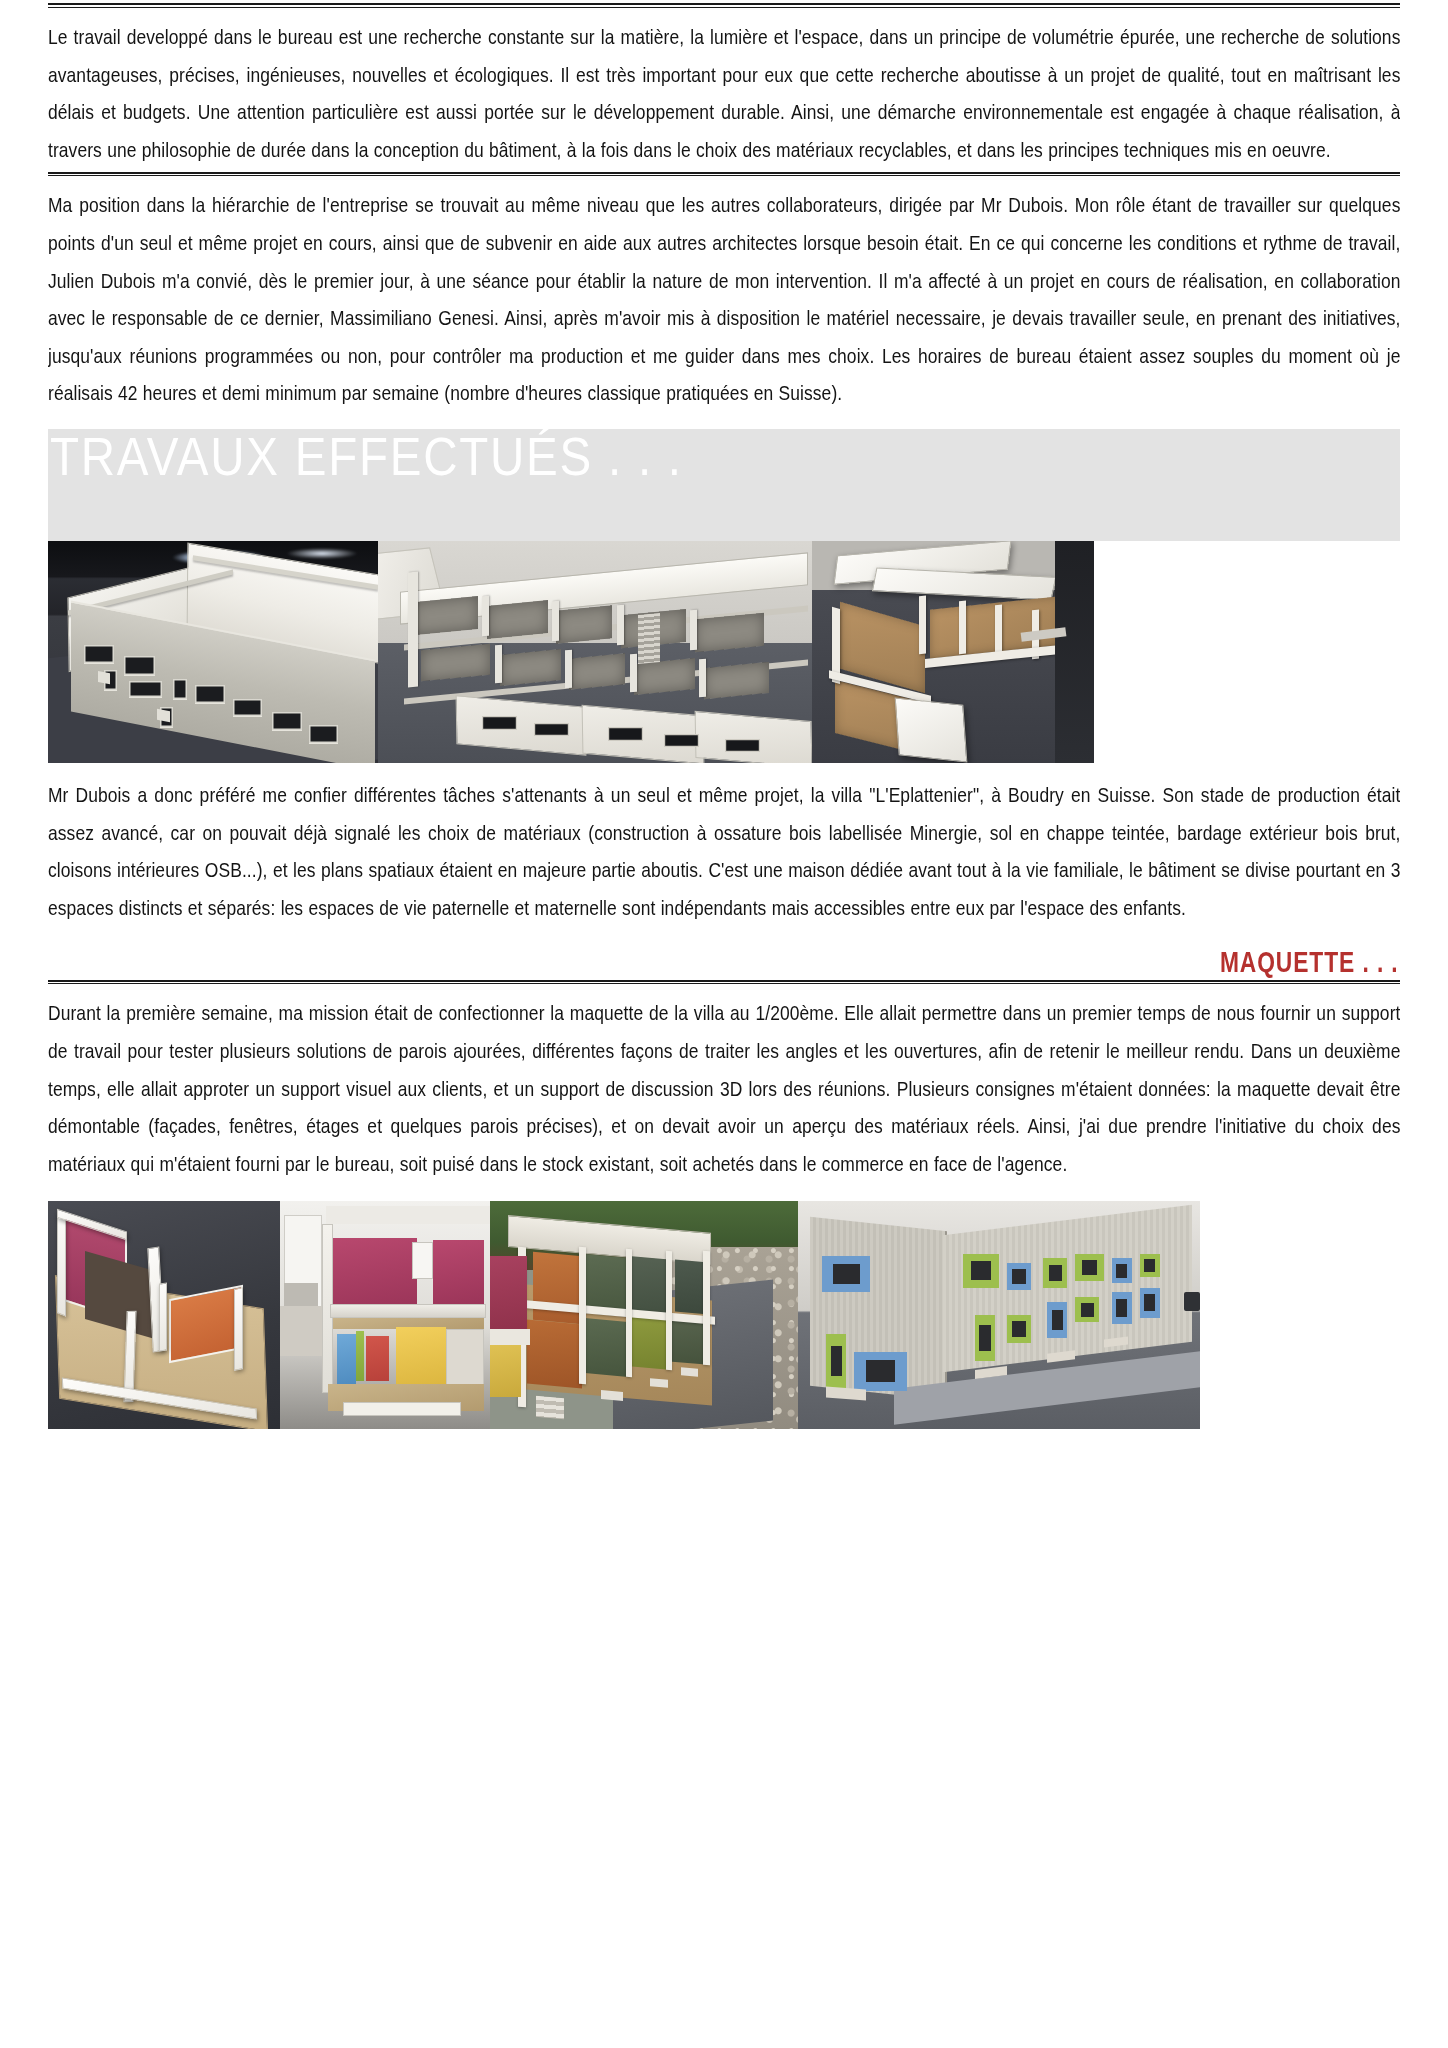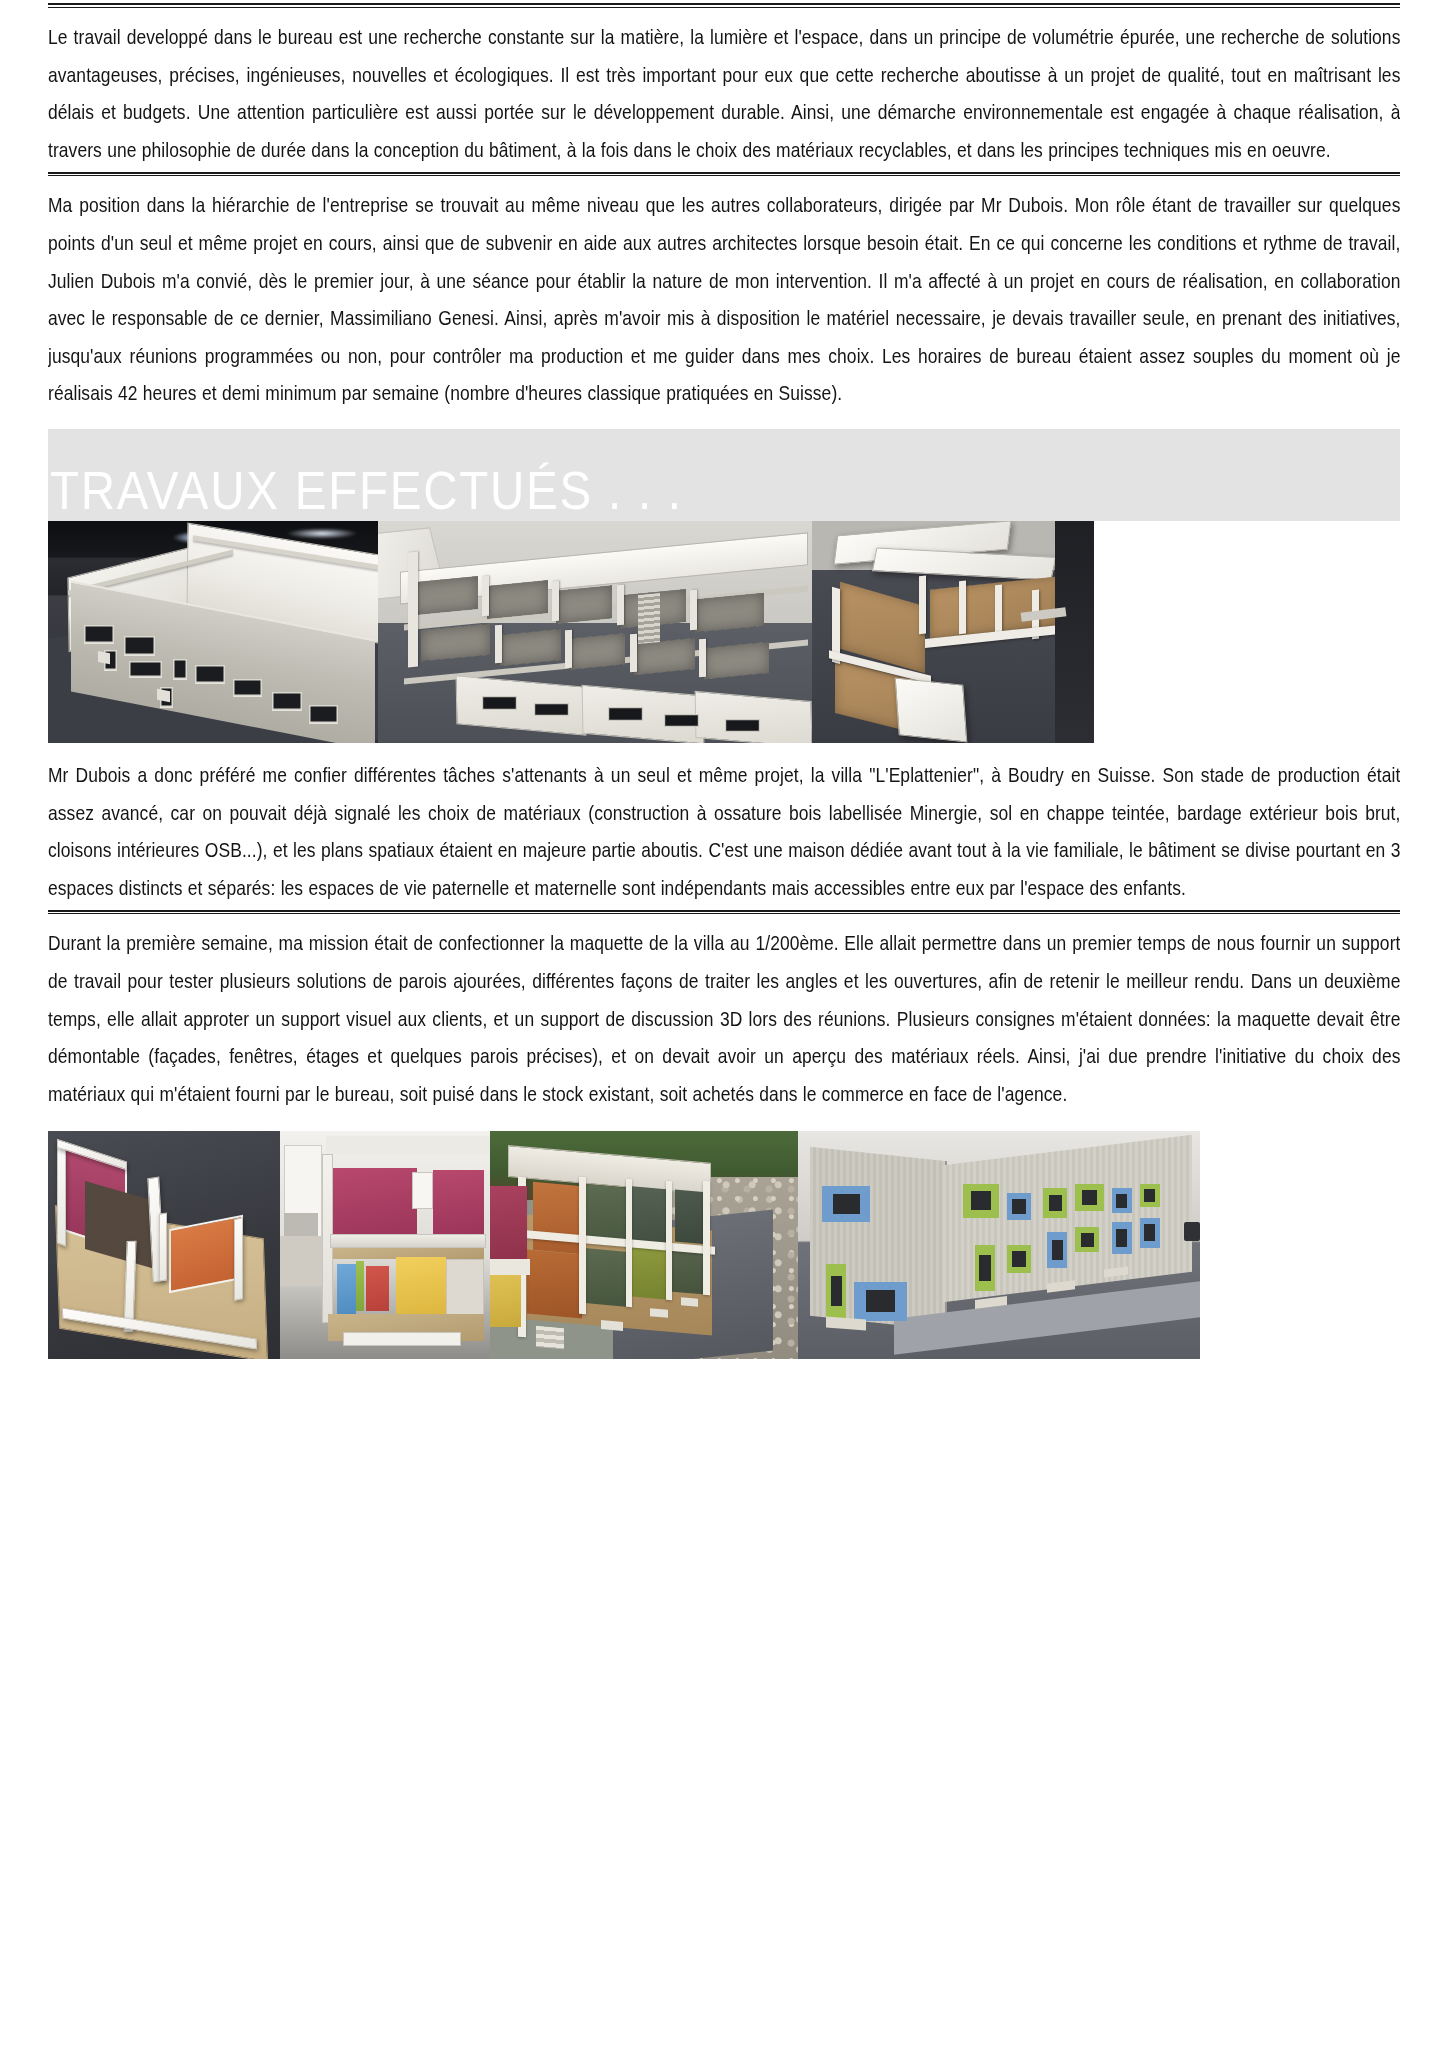--- a/index.html
+++ b/index.html
@@ -61,23 +61,23 @@
     width:117%;
     font-weight:500;
     letter-spacing:.1px;
     word-spacing:.4px;
   }
   .p-block{ padding-top:11px; overflow:hidden; }
 
   
   .banner{
     background:#e3e3e3;
-    height:92px;
+    height:112px;
     display:flex;
-    align-items:flex-end;
+    align-items:flex-start;
     position:relative;
   }
   .banner-text{
     color:#ffffff;
     font-family:"Liberation Sans Narrow","Liberation Sans",sans-serif;
     font-weight:300;
     font-size:54px;
     letter-spacing:2px;
     transform:scaleX(.88);
     transform-origin:left center;
@@ -405,20 +405,23 @@
       <div class="leaf" style="left:30%;top:72%;width:24%;height:26%;transform:rotate(-4deg) skewY(10deg);"></div>
       <div style="position:absolute;left:86%;top:0;width:14%;height:100%;background:linear-gradient(180deg,#1f2024,#2c2e33);"></div>
       <div style="position:absolute;left:74%;top:40%;width:16%;height:4%;background:#cdcac3;transform:rotate(-7deg);"></div>
     </div>
   </div>
 
   <div class="p-block" style="padding-top:14px;">
     <div class="para">Mr Dubois a donc préféré me confier différentes tâches s'attenants à un seul et même projet, la villa "L'Eplattenier", à Boudry en Suisse. Son stade de production était assez avancé, car on pouvait déjà signalé les choix de matériaux (construction à ossature bois labellisée Minergie, sol en chappe teintée, bardage extérieur bois brut, cloisons intérieures OSB...), et les plans spatiaux étaient en majeure partie aboutis. C'est une maison dédiée avant tout à la vie familiale, le bâtiment se divise pourtant en 3 espaces distincts et séparés: les espaces de vie paternelle et maternelle sont indépendants mais accessibles entre eux par l'espace des enfants.</div>
   </div>
 
+  <div class="sec-head-wrap" style="margin-top:10px;">
+    <div class="sec-head">MAQUETTE . . .</div>
+  </div>
   <div class="rule"></div>
   <div class="p-block">
     <div class="para">Durant la première semaine, ma mission était de confectionner la maquette de la villa au 1/200ème. Elle allait permettre dans un premier temps de nous fournir un support de travail pour tester plusieurs solutions de parois ajourées, différentes façons de traiter les angles et les ouvertures, afin de retenir le meilleur rendu. Dans un deuxième temps, elle allait approter un support visuel aux clients, et un support de discussion 3D lors des réunions. Plusieurs consignes m'étaient données: la maquette devait être démontable (façades, fenêtres, étages et quelques parois précises), et on devait avoir un aperçu des matériaux réels. Ainsi, j'ai due prendre l'initiative du choix des matériaux qui m'étaient fourni par le bureau, soit puisé dans le stock existant, soit achetés dans le commerce en face de l'agence.</div>
   </div>
 
   <div class="strip" style="height:228px;margin-top:18px;">
 
     <div class="ph m4" style="width:232px;">
       <div class="tab"></div>
       <div class="floorb"></div>

